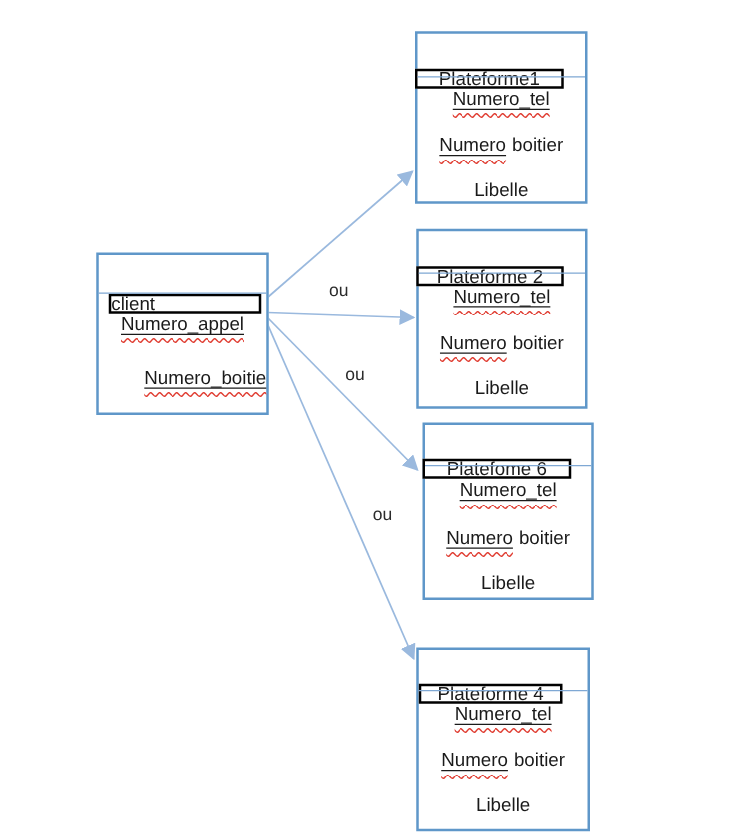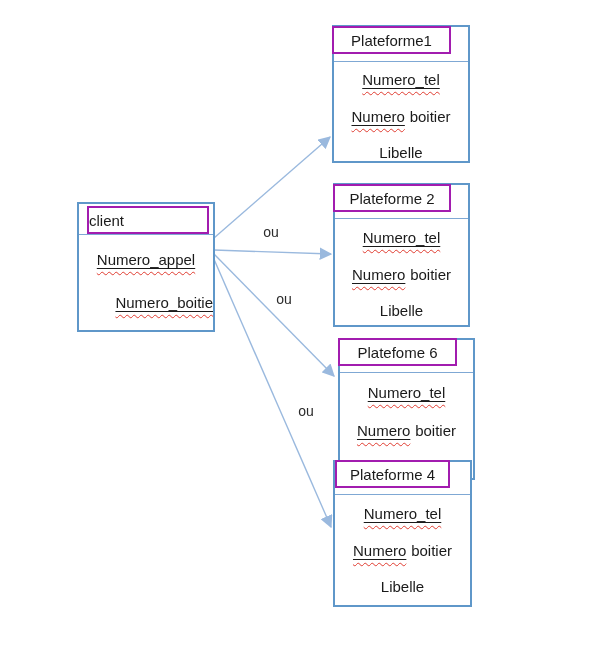--- a/index.html
+++ b/index.html
@@ -4,22 +4,22 @@
 <style>
   html,body{margin:0;padding:0;background:#ffffff;}
   #canvas{
     position:relative;width:601px;height:667px;background:#ffffff;overflow:hidden;
     font-family:"Liberation Sans",sans-serif;color:#1a1a1a;
   }
   .entity{
     position:absolute;border:2px solid #5f97c9;background:#ffffff;box-sizing:border-box;
   }
   .titlebox{
-    position:absolute;border:2px solid #a21caf;background:#ffffff;box-sizing:border-box;
-    height:28px;display:flex;align-items:center;
+    position:absolute;border:2px solid #000000;background:#ffffff;box-sizing:border-box;
+    height:16px;display:flex;align-items:center;margin-top:29px;
   }
   .titlebox.centered{justify-content:center;}
   .titlebox.lefted{justify-content:flex-start;}
   .title-text{font-size:15px;white-space:nowrap;}
   .sep{
     position:absolute;left:0;right:0;height:0;border-top:1.5px solid #7fa8d4;
   }
   .attr{
     position:absolute;left:0;right:0;height:20px;line-height:20px;
     text-align:center;font-size:15px;white-space:nowrap;
@@ -113,21 +113,21 @@
       <span class="sq"><span class="ul">Numero_tel</span></span>
     </div>
     <div class="attr" style="top:81px;">
       <span class="sq"><span class="ul">Numero</span></span><span class="rest">boitier</span>
     </div>
     <div class="attr" style="top:117px;">
       <span>Libelle</span>
     </div>
   </div>
 
-  <div class="entity" style="left:333px;top:460px;width:139px;height:147px;">
+  <div class="entity" style="left:333px;top:518px;width:139px;height:147px;">
     <div class="titlebox centered" style="left:0px;top:-2px;width:115px;">
       <span class="title-text">Plateforme 4</span>
     </div>
     <div class="sep" style="top:32px;"></div>
     <div class="attr" style="top:42px;">
       <span class="sq"><span class="ul">Numero_tel</span></span>
     </div>
     <div class="attr" style="top:79px;">
       <span class="sq"><span class="ul">Numero</span></span><span class="rest">boitier</span>
     </div>

